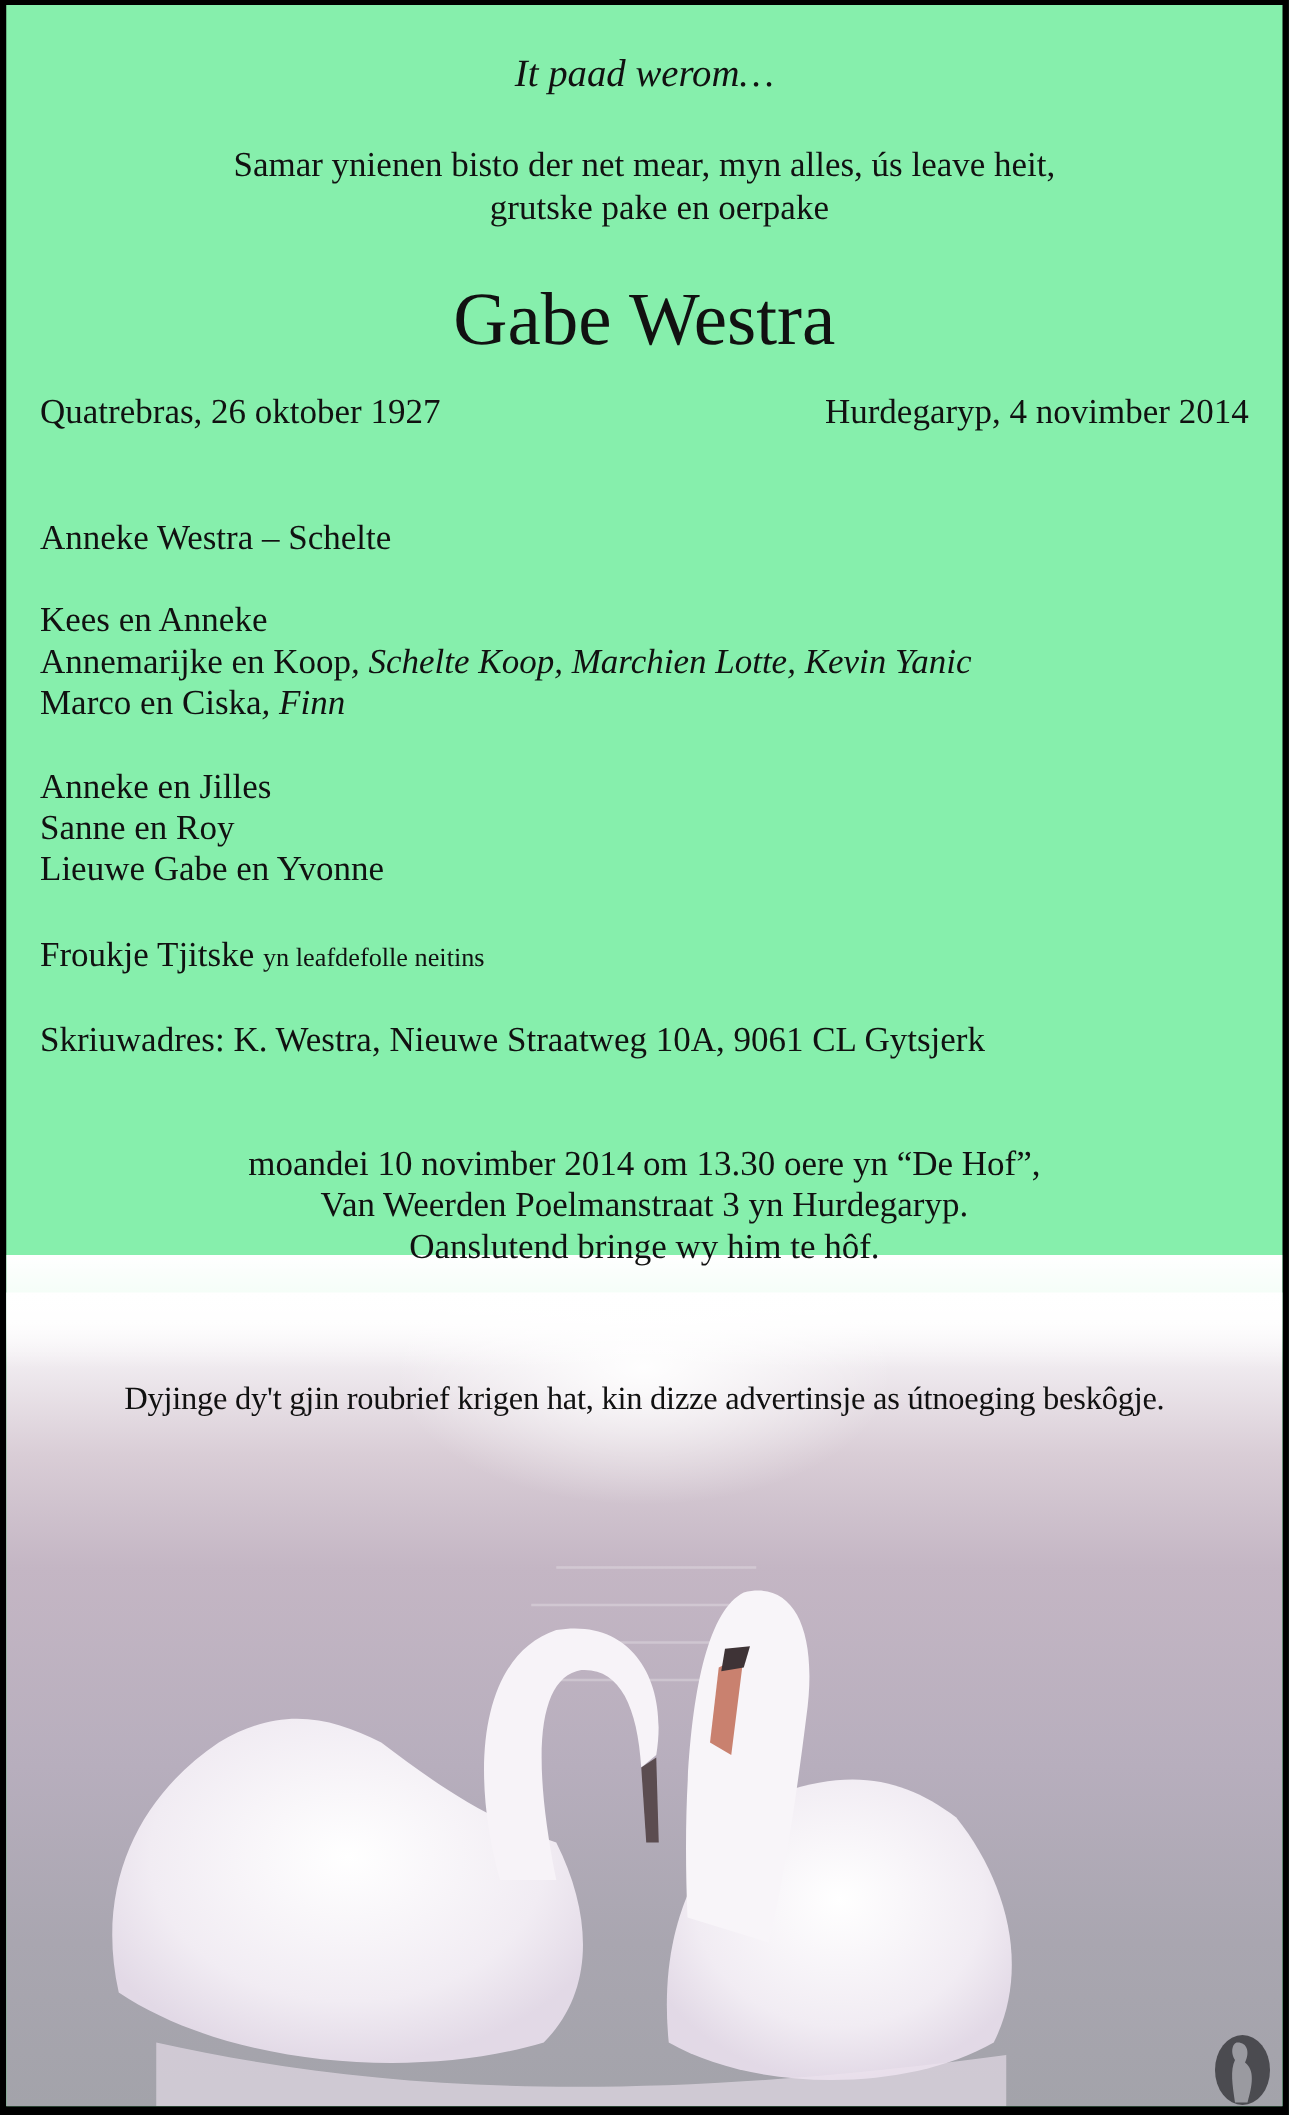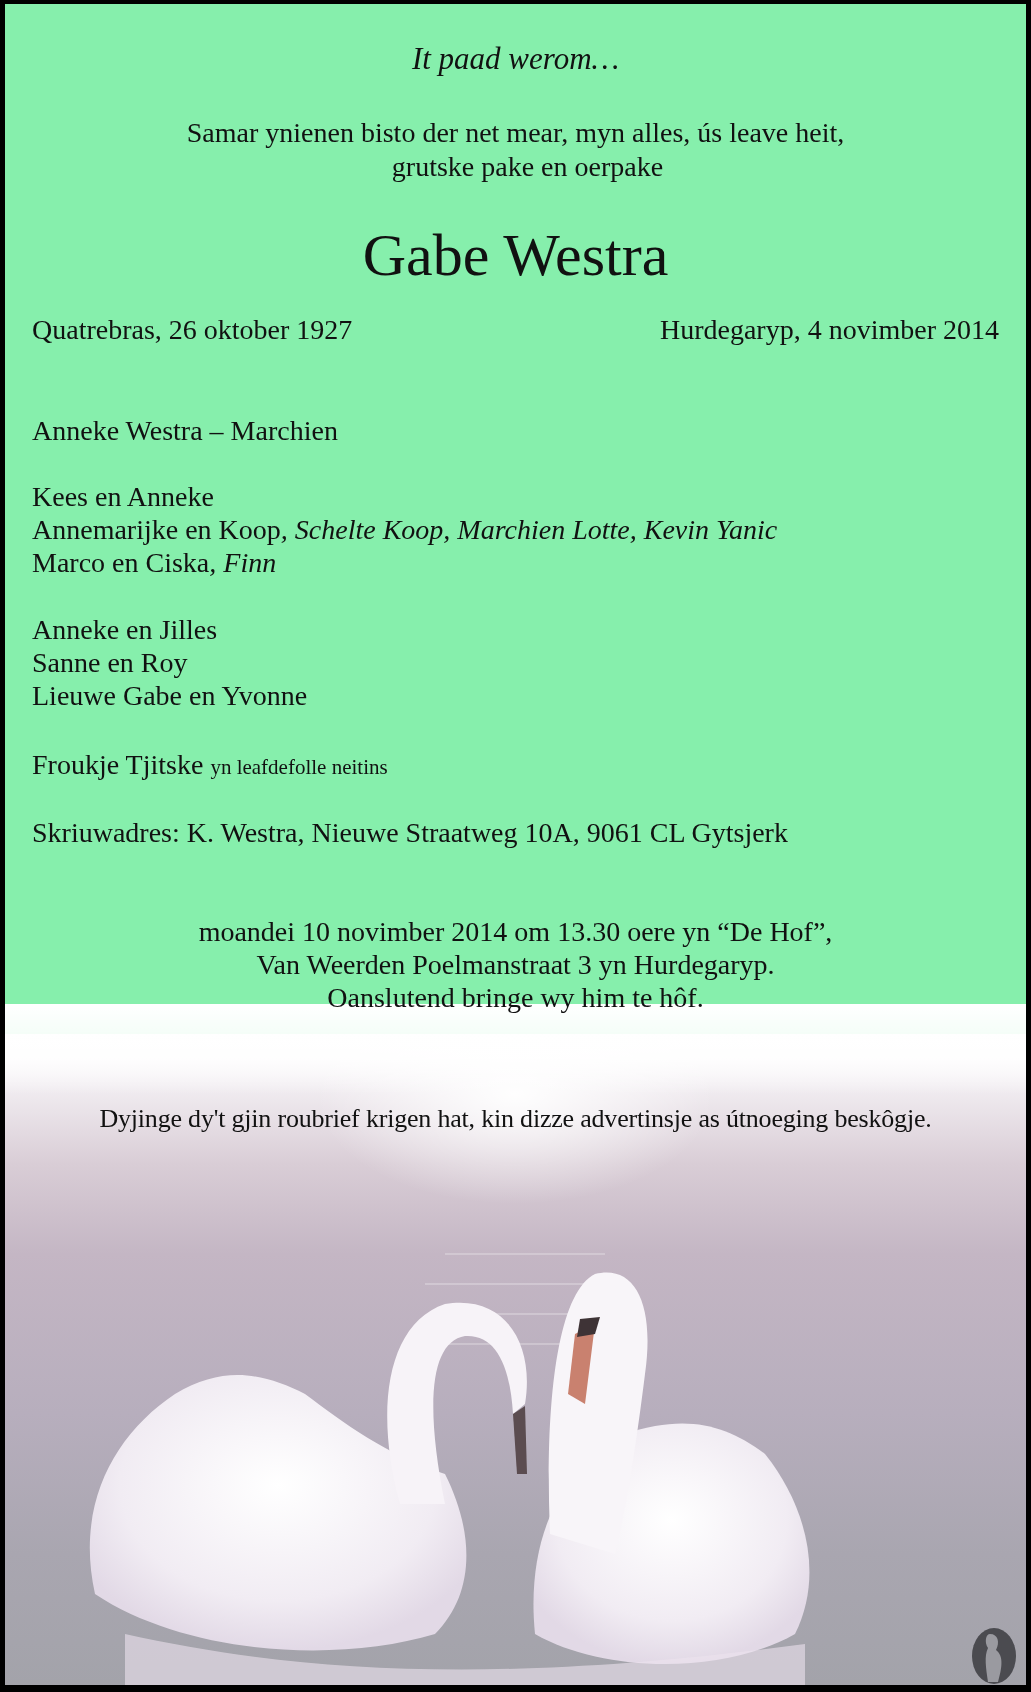--- a/index.html
+++ b/index.html
@@ -77,21 +77,21 @@
   </svg>
   <div class="fade-top"></div>
 
   <div class="t center intro">It paad werom…</div>
   <div class="t center sub">Samar ynienen bisto der net mear, myn alles, ús leave heit,</div>
   <div class="t center sub2">grutske pake en oerpake</div>
   <div class="t center name">Gabe Westra</div>
   <div class="t birth">Quatrebras, 26 oktober 1927</div>
   <div class="t death">Hurdegaryp, 4 novimber 2014</div>
 
-  <div class="t rel" style="top:410px">Anneke Westra – Marchien</div>
+  <div class="t rel" style="top:410px">Anneke Westra – Schelte</div>
 
   <div class="t rel" style="top:476px">
     <span>Kees en Anneke</span>
   </div>
   <div class="t rel" style="top:509px">
     <span>Annemarijke en Koop</span><em>, Schelte Koop, Marchien Lotte, Kevin Yanic</em>
   </div>
   <div class="t rel" style="top:542px">
     <span>Marco en Ciska</span><em>, Finn</em>
   </div>

